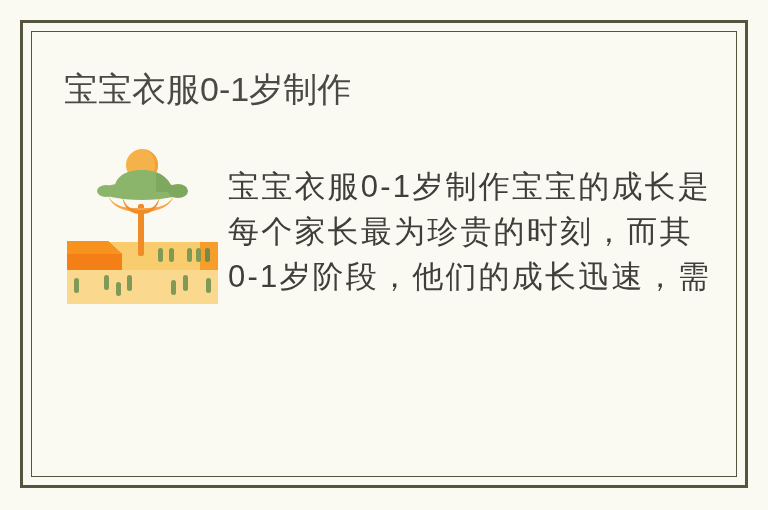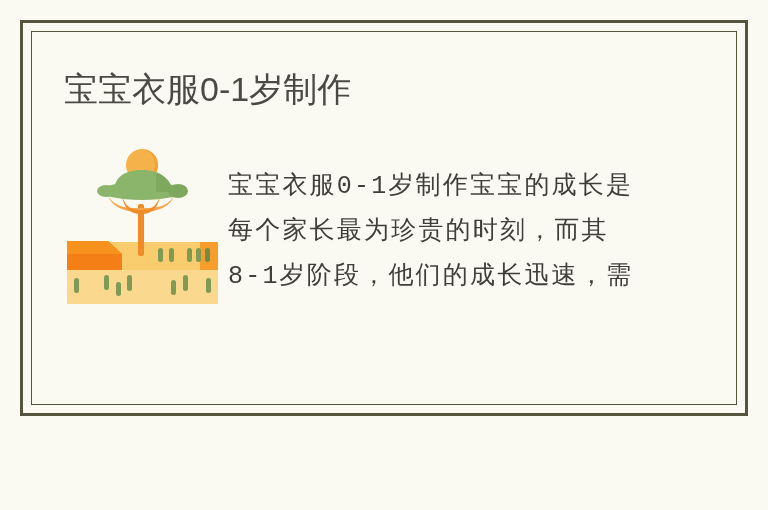--- a/index.html
+++ b/index.html
@@ -22,21 +22,21 @@
     height: 510px;
     background: #fbfaf2;
   }
 
   
   .frame-outer {
     position: absolute;
     left: 20px;
     top: 20px;
     width: 728px;
-    height: 396px;
+    height: 468px;
     border: 3px solid #55543f;
     background: #fbfaf2;
   }
 
   
   .frame-inner {
     position: absolute;
     left: 8px;
     top: 8px;
     right: 8px;
@@ -93,22 +93,22 @@
   }
 
   
   .article-body {
     position: absolute;
     left: 196px;
     top: 22px;
     width: 432px;
   }
   .body-line {
-    font-family: Liberation Mono, monospace;
-    font-size: 25px;
+    font-family: Liberation Sans, sans-serif;
+    font-size: 31px;
     line-height: 45px;
     color: #3f3f3a;
     letter-spacing: 2.2px;
     white-space: nowrap;
   }
 </style>
 </head>
 <body>
 
 <div id="page">
@@ -162,20 +162,20 @@
               <rect x="67" y="133" width="5" height="16" rx="2.5" fill="#7e9a55"></rect>
               <rect x="111" y="138" width="5" height="15" rx="2.5" fill="#7e9a55"></rect>
               <rect x="123" y="133" width="5" height="16" rx="2.5" fill="#7e9a55"></rect>
               <rect x="146" y="136" width="5" height="15" rx="2.5" fill="#7e9a55"></rect>
             </svg>
           </div>
 
           <div class="article-body">
             <div class="body-line">宝宝衣服0-1岁制作宝宝的成长是</div>
             <div class="body-line">每个家长最为珍贵的时刻，而其</div>
-            <div class="body-line">8-1岁阶段，他们的成长迅速，需</div>
+            <div class="body-line">0-1岁阶段，他们的成长迅速，需</div>
           </div>
 
         </div>
       </div>
     </div>
   </div>
 </div>
 
 </body></html>

